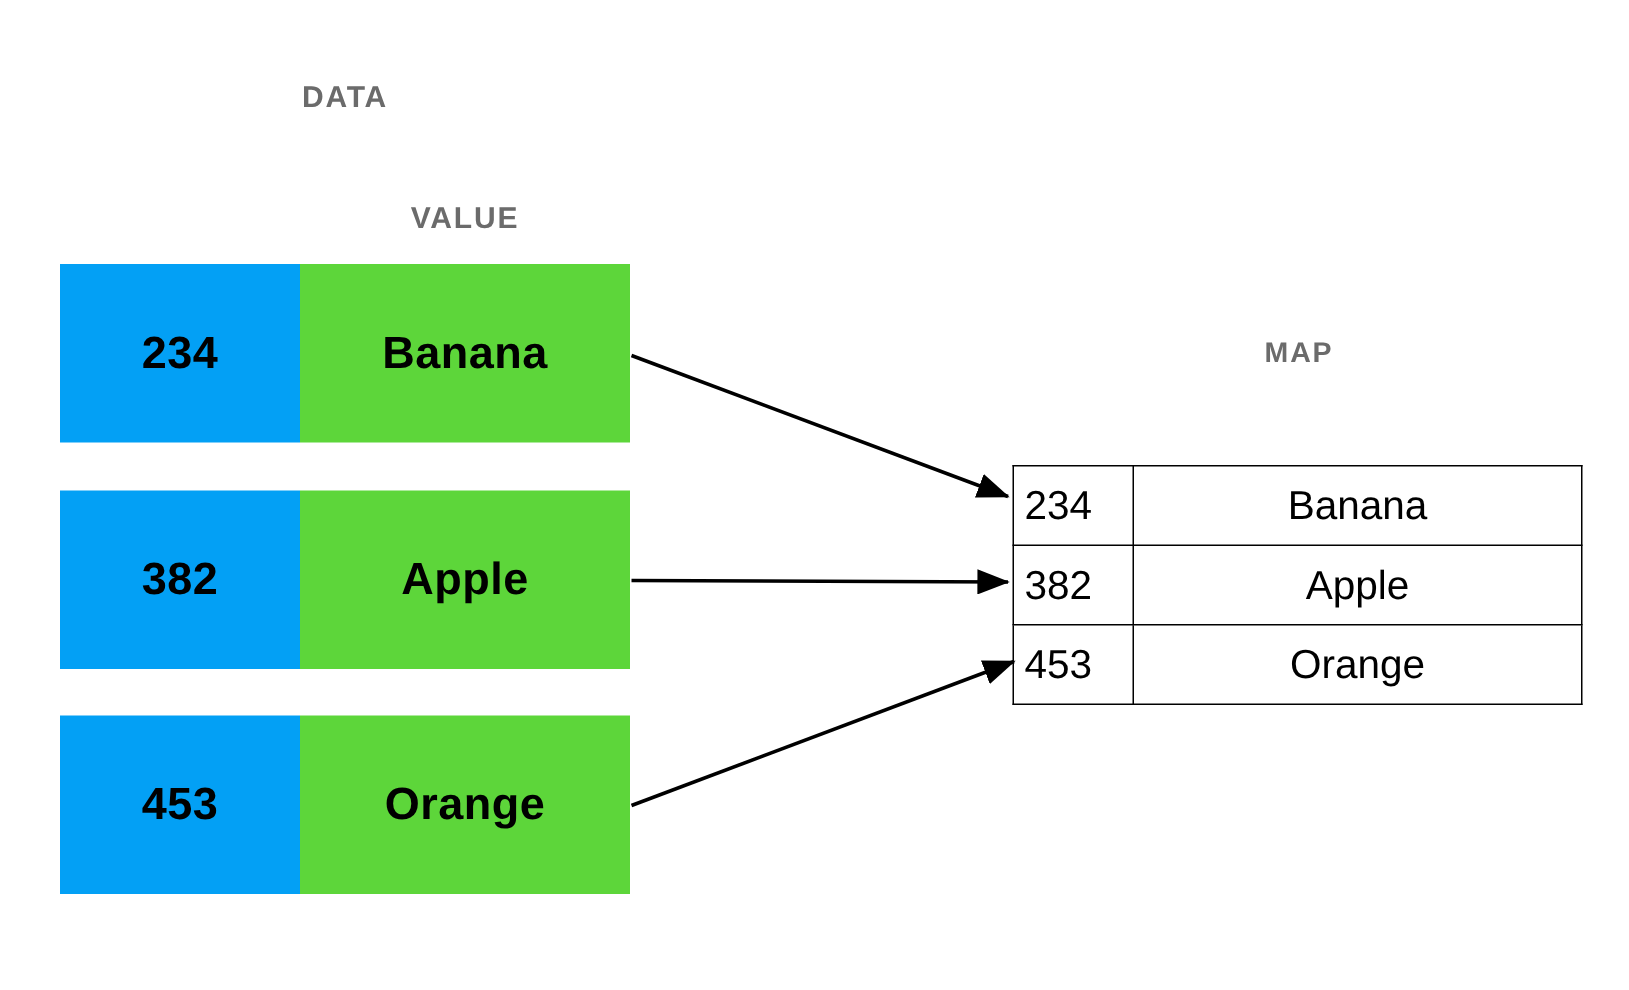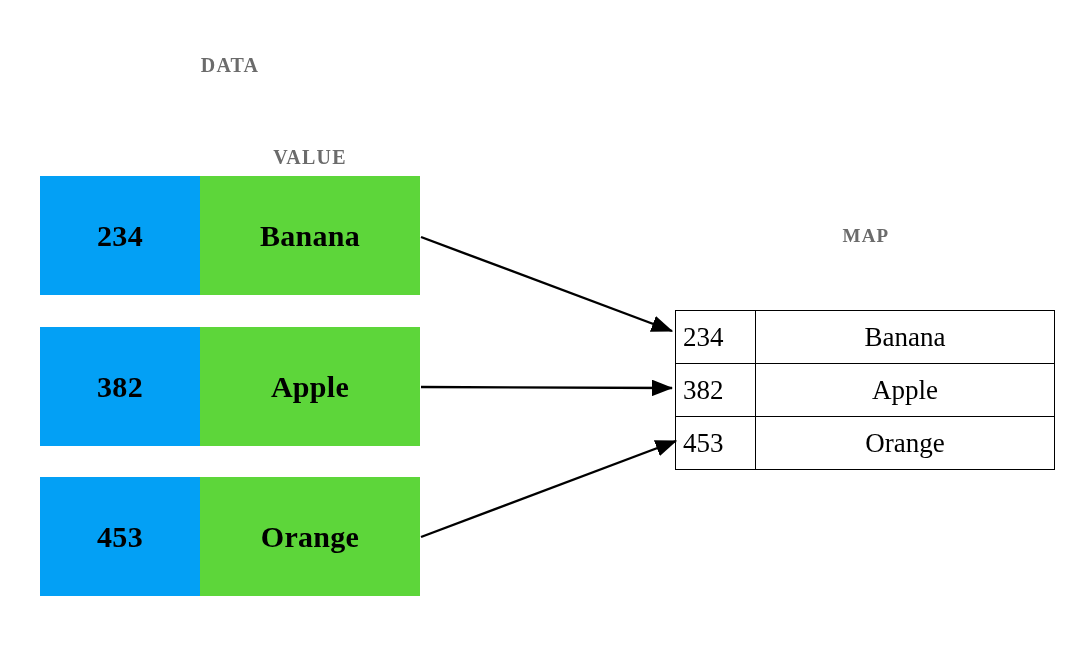--- a/index.html
+++ b/index.html
@@ -5,21 +5,21 @@
   html, body {
     margin: 0;
     padding: 0;
     background: #ffffff;
   }
   #canvas {
     position: relative;
     width: 1086px;
     height: 660px;
     background: #ffffff;
-    font-family: Liberation Serif, serif;
+    font-family: Liberation Sans, sans-serif;
     overflow: hidden;
   }
 
   
   .heading {
     position: absolute;
     font-weight: bold;
     color: #6b6b6b;
     letter-spacing: 1.2px;
     text-align: center;
@@ -33,21 +33,21 @@
     font-size: 20px;
   }
   #keys-heading {
     left: 40px;
     top: 135px;
     width: 160px;
     font-size: 20px;
   }
   #value-heading {
     left: 230px;
-    top: 146px;
+    top: 135px;
     width: 160px;
     font-size: 20px;
   }
   #map-heading {
     left: 786px;
     top: 225px;
     width: 160px;
     font-size: 19px;
   }
 

